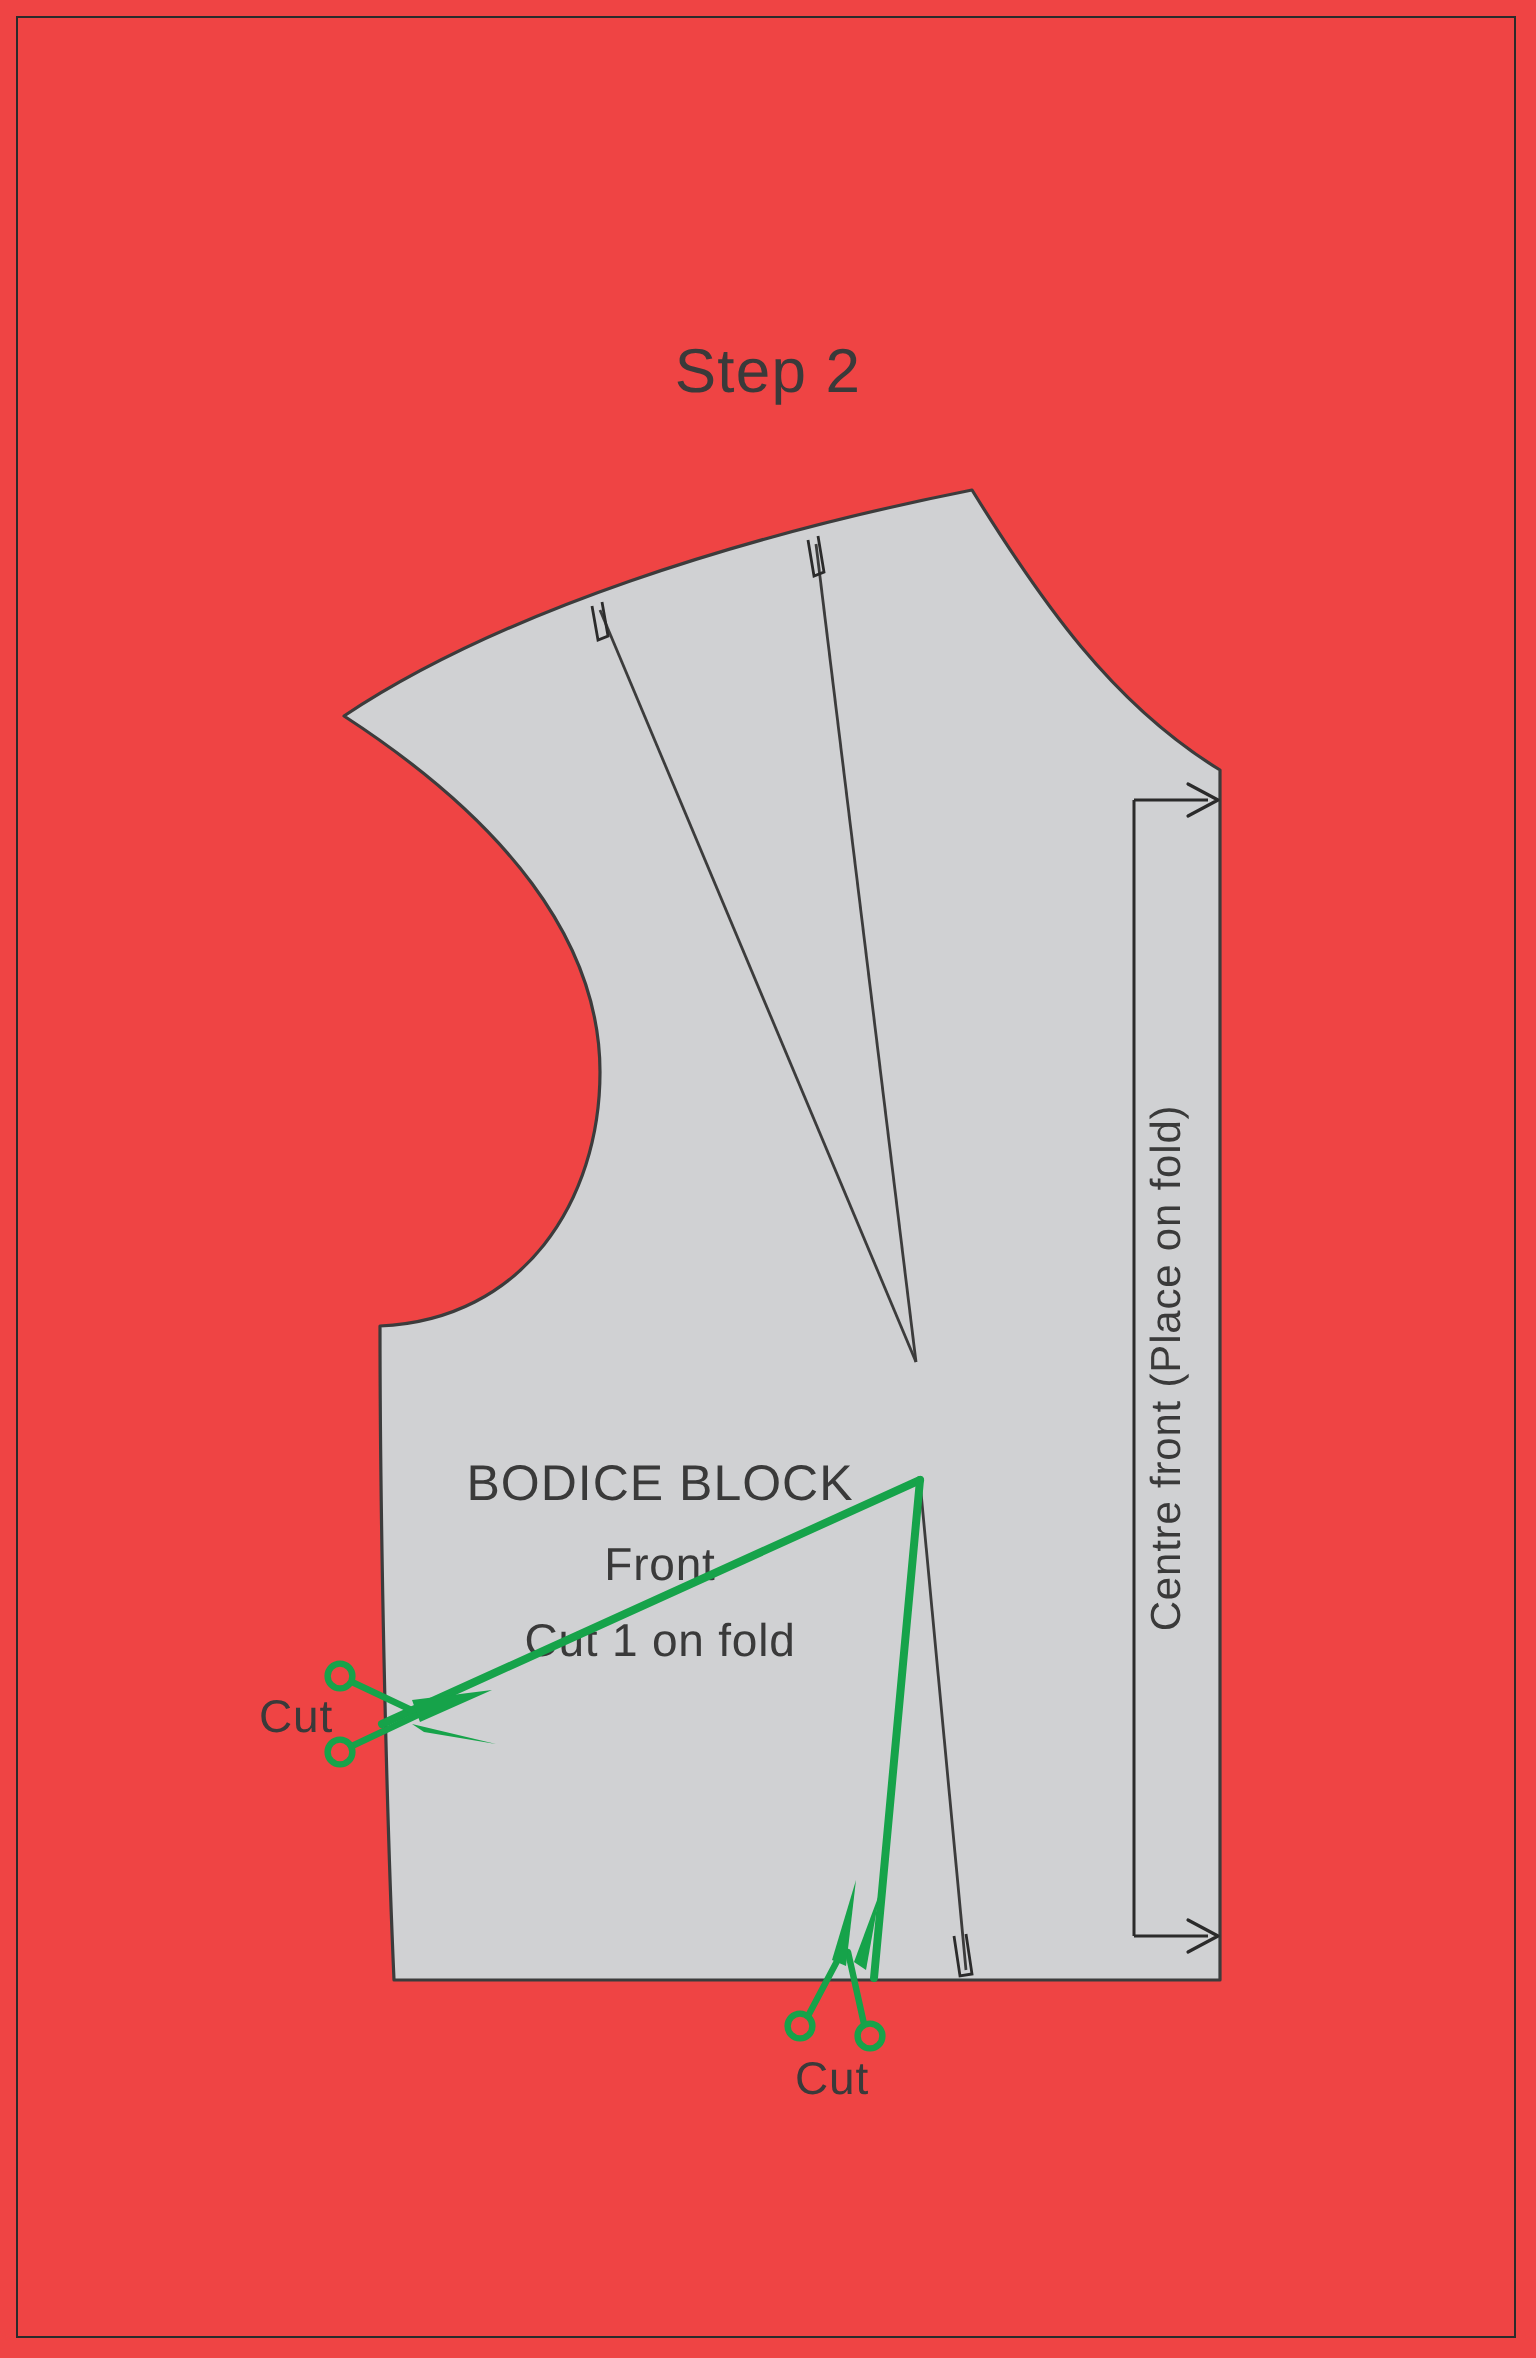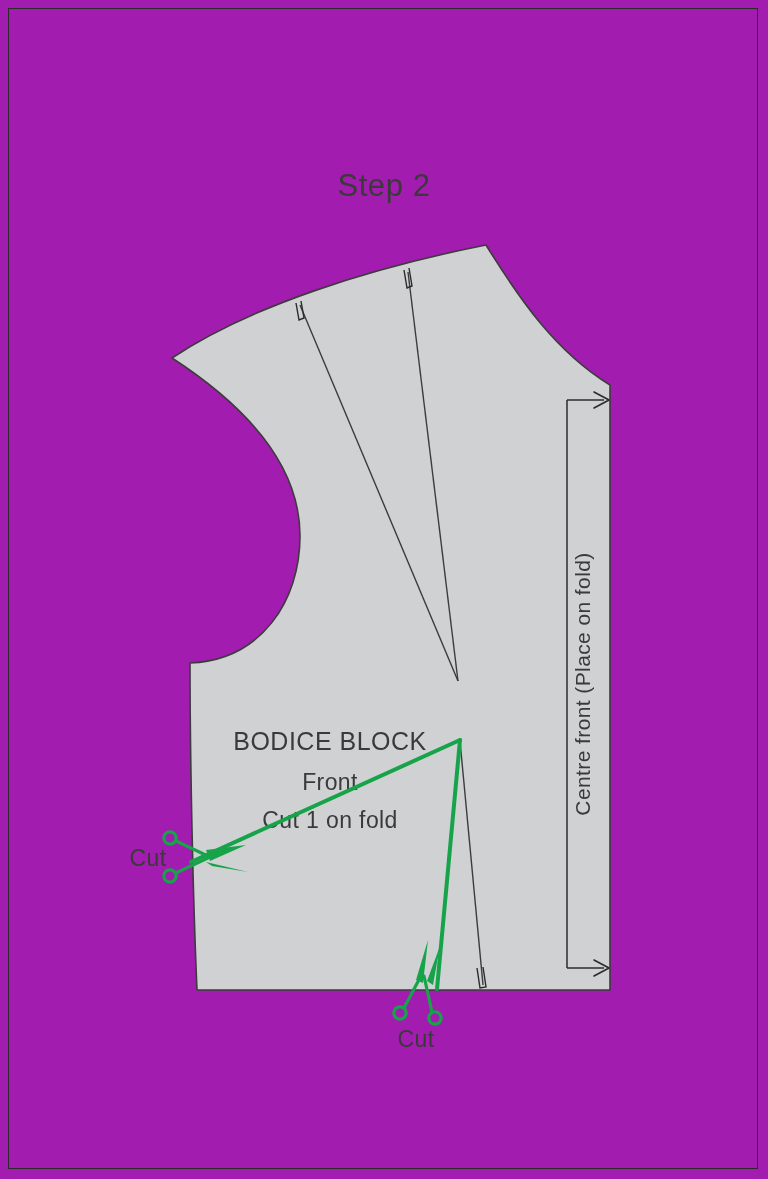--- a/index.html
+++ b/index.html
@@ -7,21 +7,21 @@
     padding: 0;
     background: #ffffff;
   }
   body {
     font-family: "Liberation Sans", sans-serif;
   }
   #page {
     position: relative;
     width: 768px;
     height: 1179px;
-    background: #a21caf;
+    background: #ef4444;
     overflow: hidden;
   }
   #page-frame {
     position: absolute;
     left: 8px;
     top: 8px;
     width: 750px;
     height: 1161px;
     border: 1.5px solid #2b2b2b;
     box-sizing: border-box;

